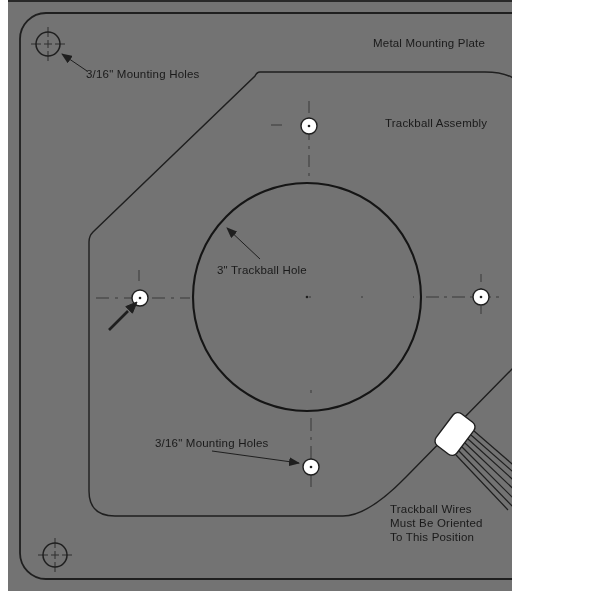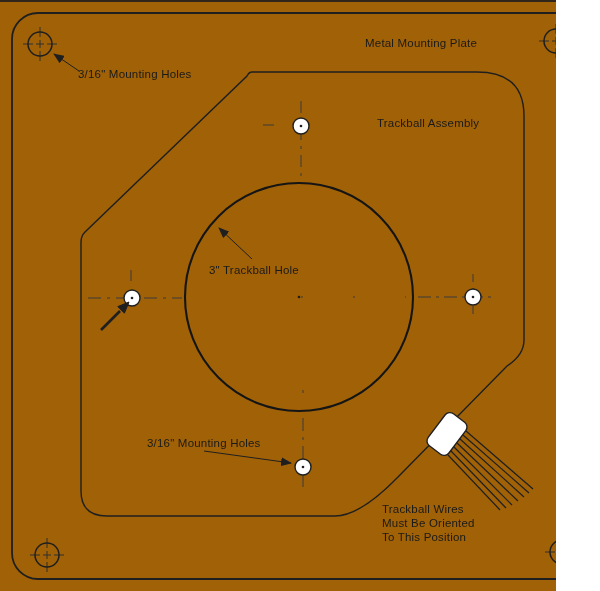--- a/index.html
+++ b/index.html
@@ -1,21 +1,22 @@
 <!DOCTYPE html>
 <html><head>
 <meta charset="utf-8">
 <style>
   html,body{margin:0;padding:0;background:#fff;}
   .canvas{
     position:relative;
-    width:556px;height:591px;
-    background:#a16207;
+    width:504px;height:591px;
+    background:#737373;
     overflow:hidden;
     font-family:"Liberation Sans", sans-serif;
+    margin-left:8px;
   }
   .scan-edge{
     position:absolute;top:0;left:0;width:100%;height:2px;
     background:#1c1c1c;opacity:.85;
   }
   svg{position:absolute;top:0;left:0;}
   svg text{
     font-family:"Liberation Sans", sans-serif;
     font-size:11.5px;
     fill:#1a1a1a;

